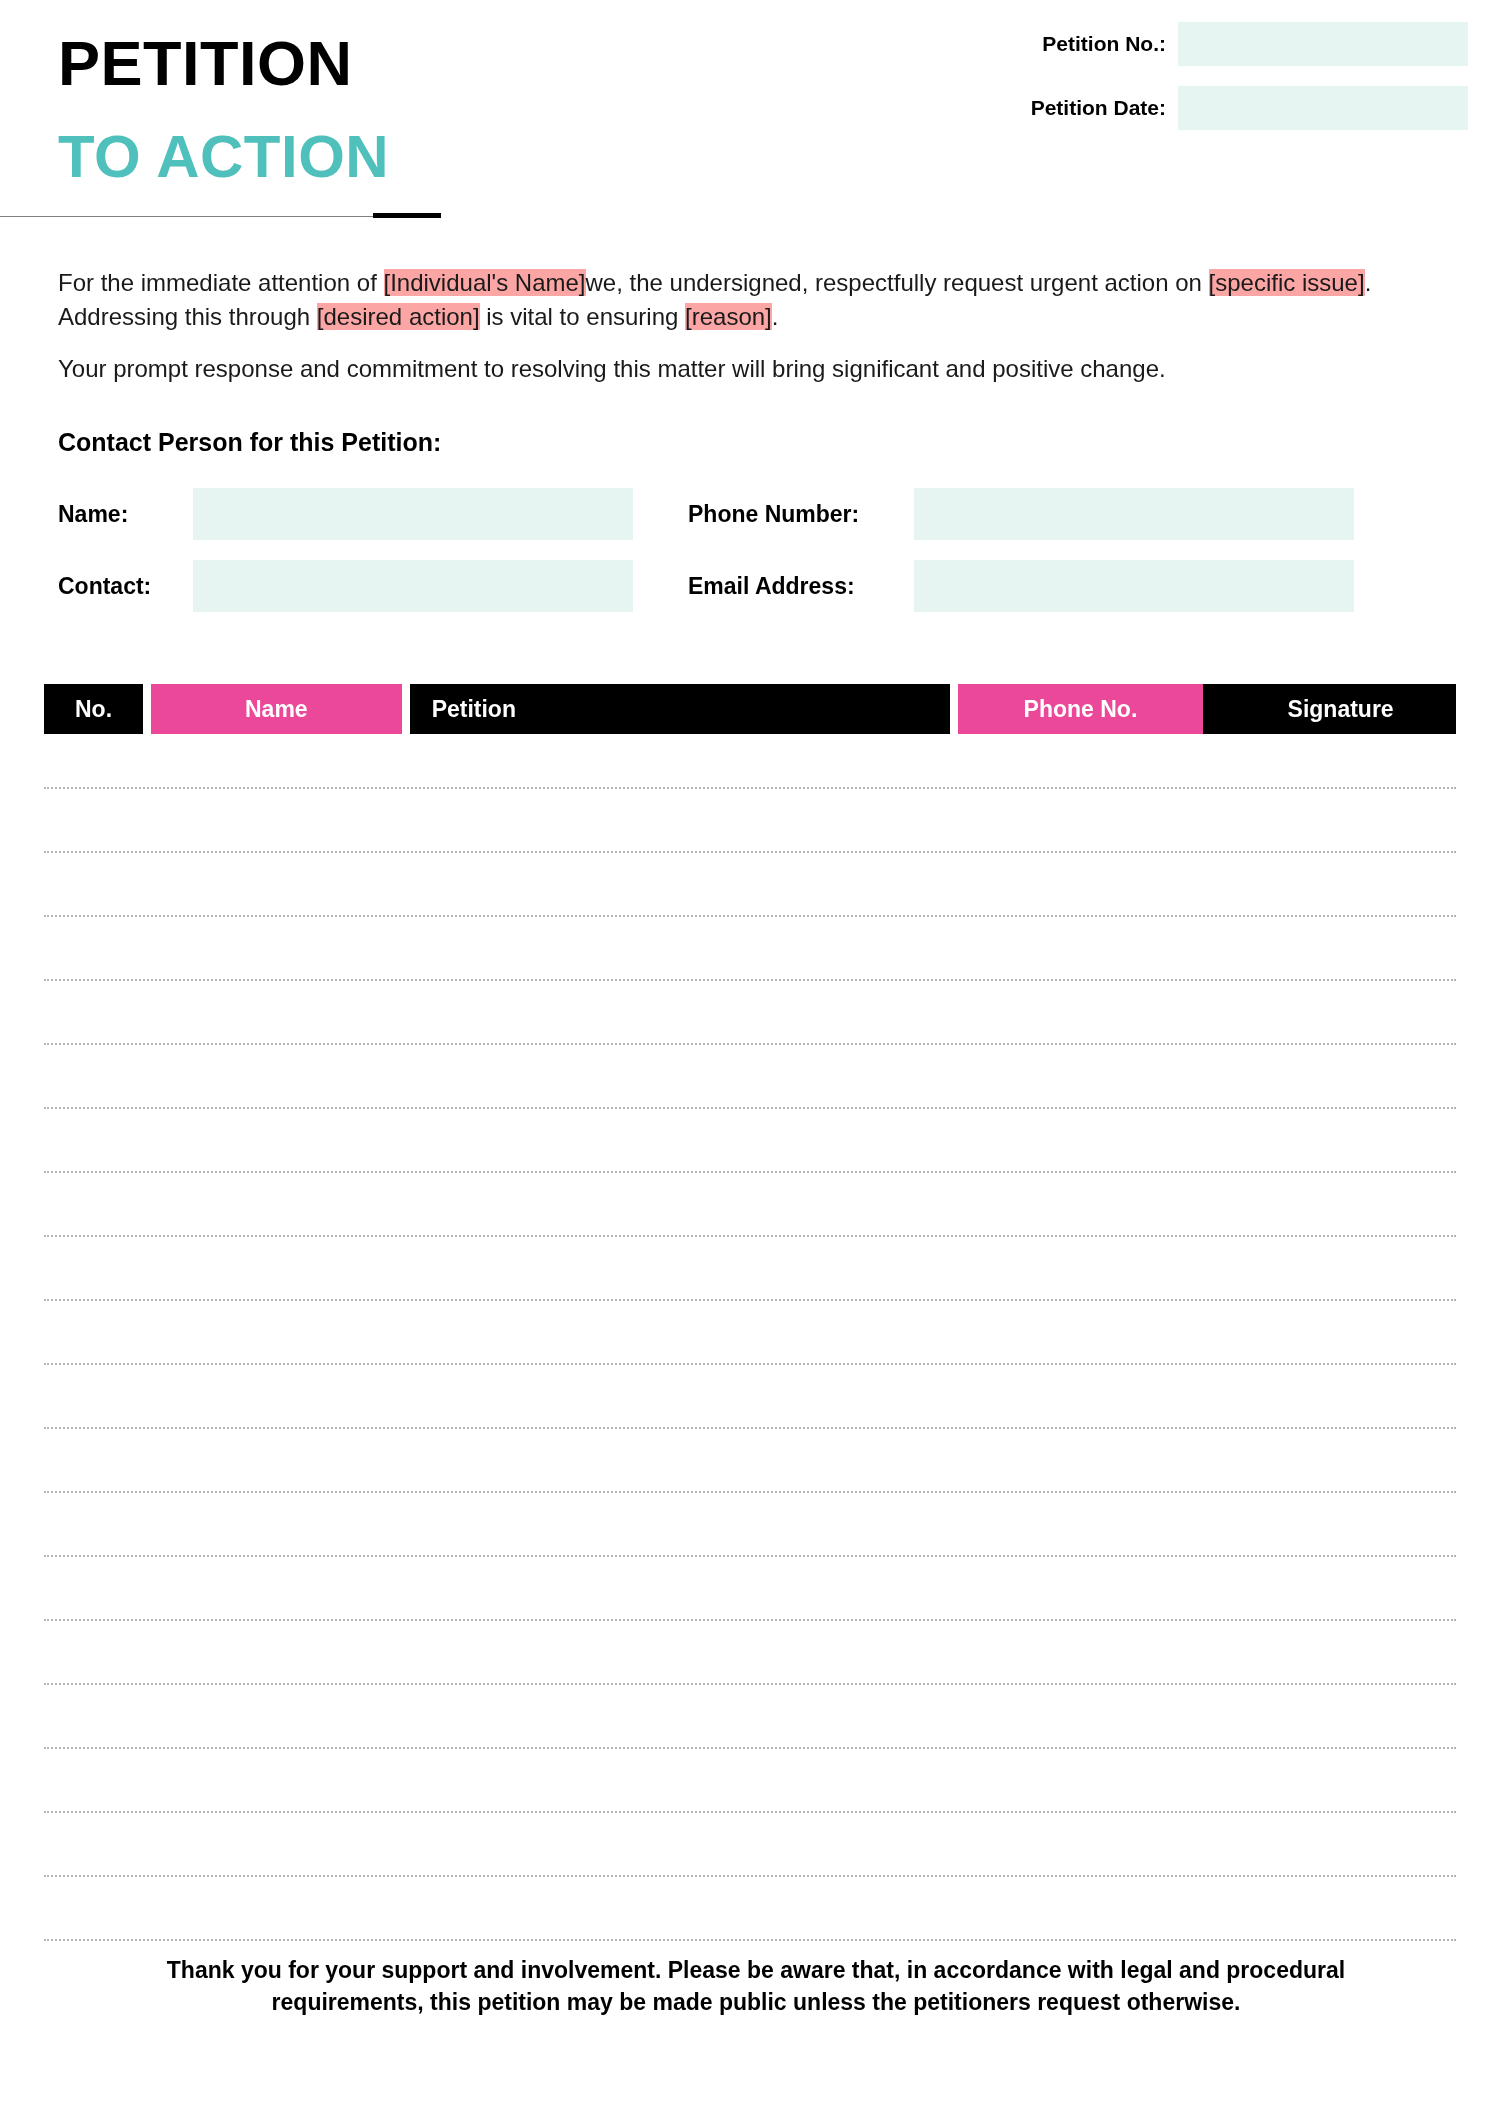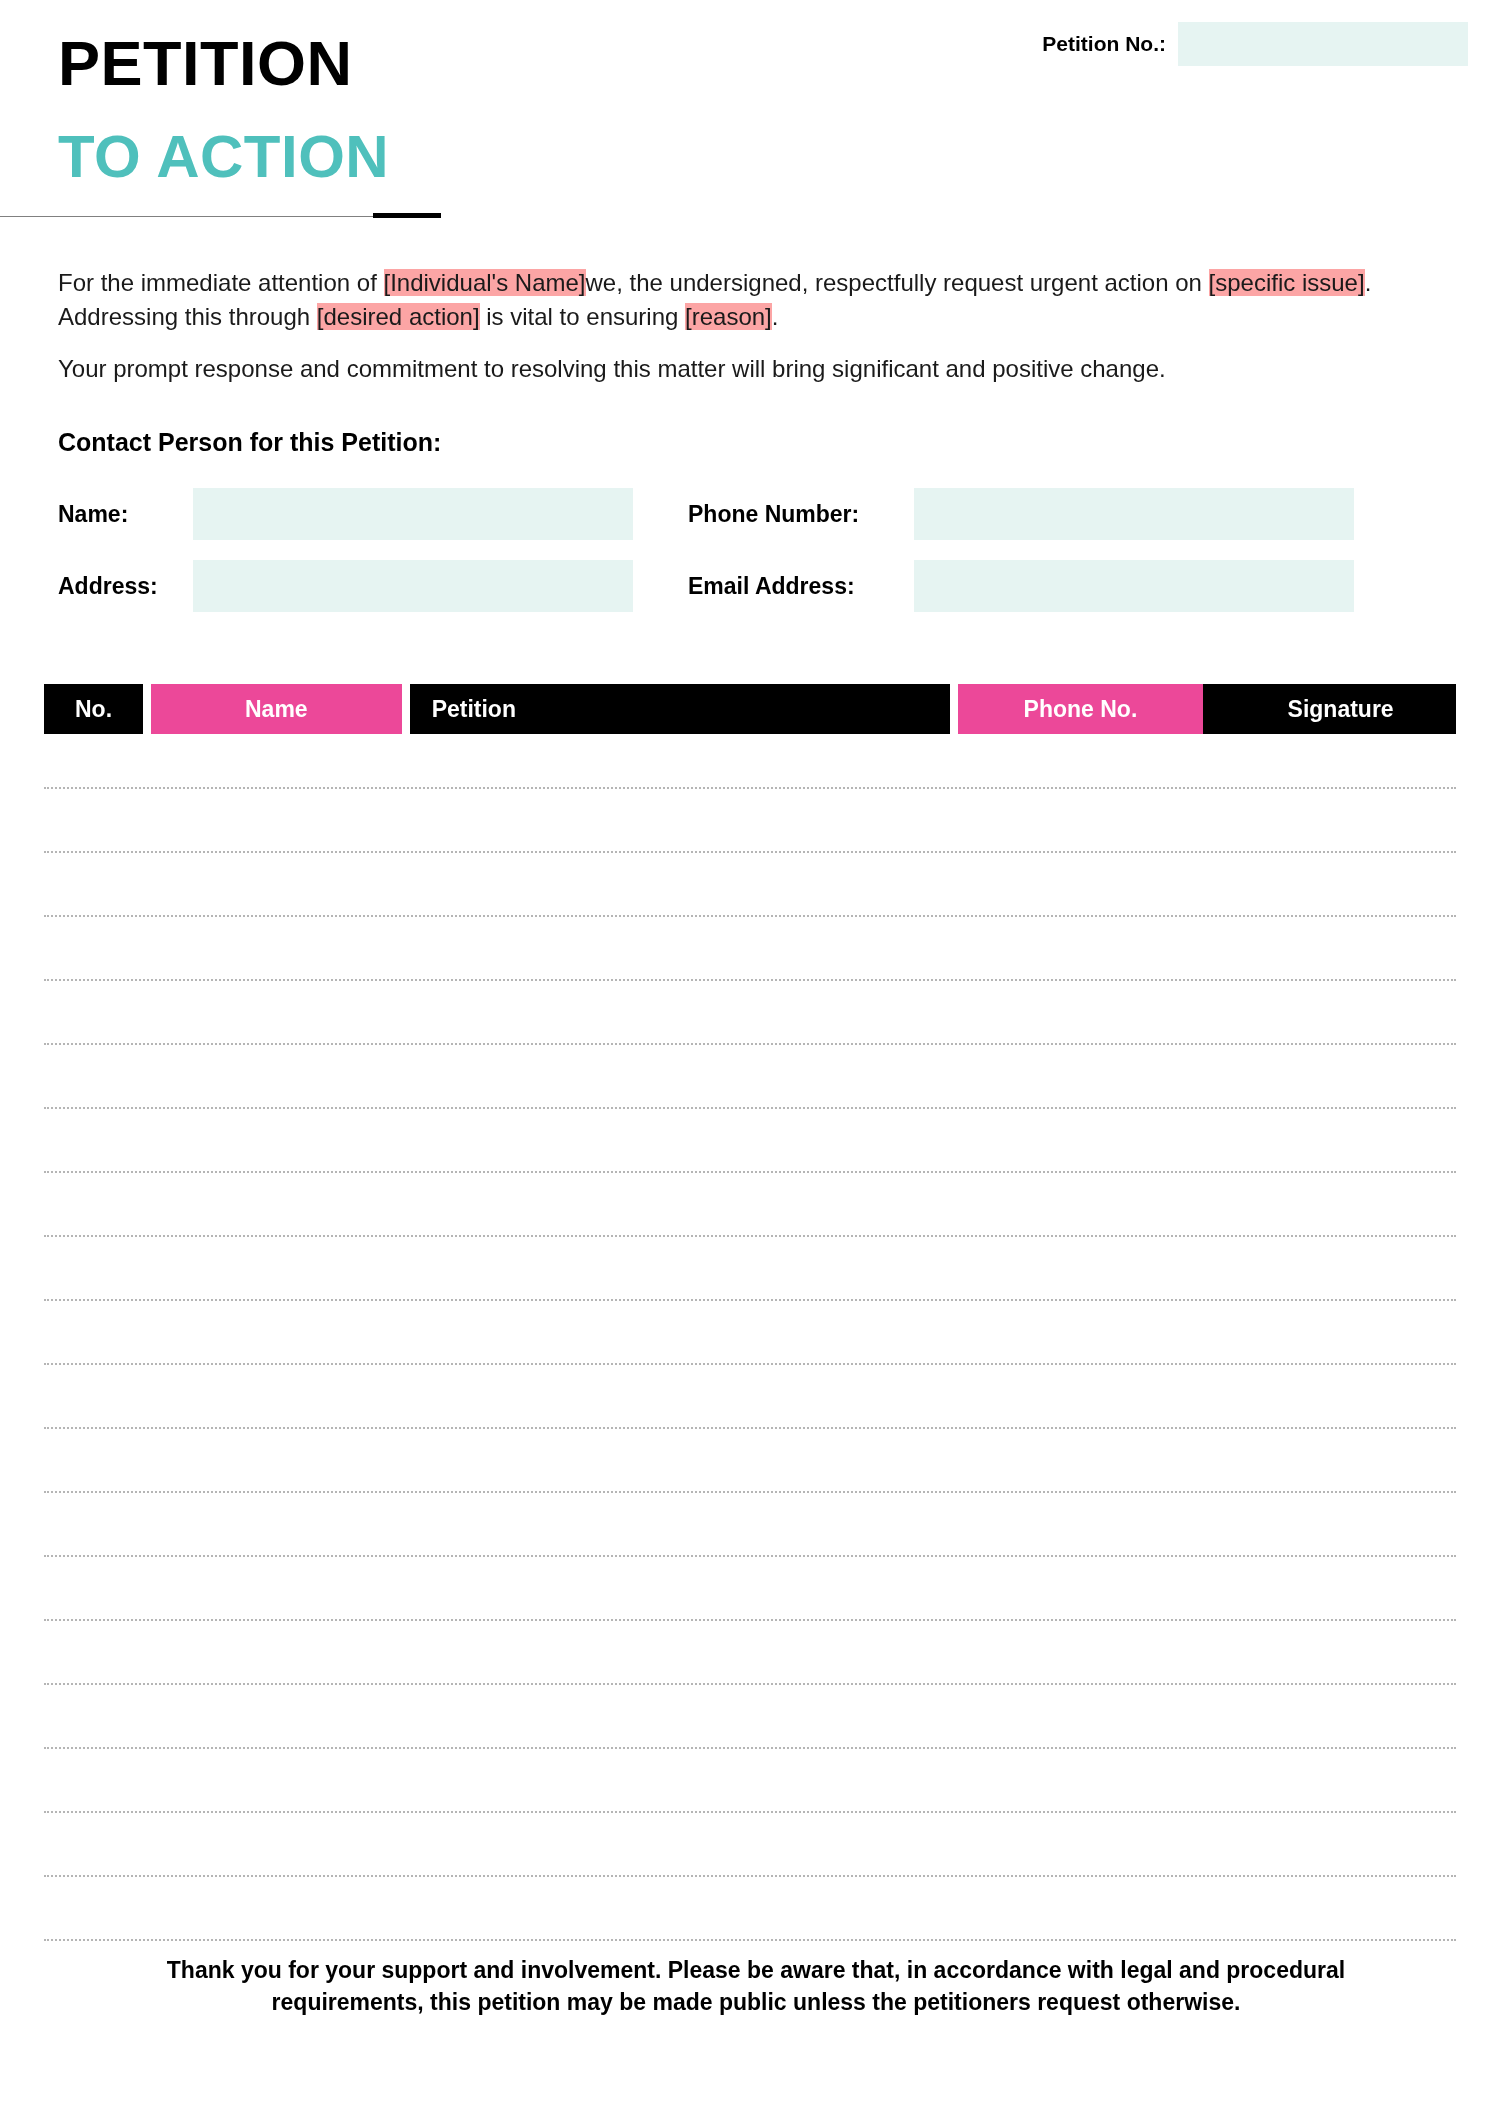--- a/index.html
+++ b/index.html
@@ -238,20 +238,24 @@
     </div>
 
     <div class="title-rule"></div>
     <div class="title-rule-accent"></div>
 
     <div class="meta">
       <div class="meta-row">
         <div class="meta-label">Petition No.:</div>
         <div class="meta-input"></div>
       </div>
+      <div class="meta-row">
+        <div class="meta-label">Petition Date:</div>
+        <div class="meta-input"></div>
+      </div>
     </div>
   </div>
 
   <div class="intro">
     <p><span>For the immediate attention of </span><span class="ph">[Individual's Name]</span><span>we, the undersigned, respectfully request urgent action on </span><span class="ph">[specific issue]</span><span>. Addressing this through </span><span class="ph">[desired action]</span><span> is vital to ensuring </span><span class="ph">[reason]</span><span>.</span></p>
     <p>Your prompt response and commitment to resolving this matter will bring significant and positive change.</p>
   </div>
 
   <div class="contact-heading">Contact Person for this Petition:</div>
 
@@ -262,21 +266,21 @@
         <div class="contact-input"></div>
       </div>
       <div class="contact-cell right">
         <div class="contact-label">Phone Number:</div>
         <div class="contact-input"></div>
       </div>
     </div>
 
     <div class="contact-row">
       <div class="contact-cell left">
-        <div class="contact-label">Address:</div>
+        <div class="contact-label">Contact:</div>
         <div class="contact-input"></div>
       </div>
       <div class="contact-cell right">
         <div class="contact-label">Email Address:</div>
         <div class="contact-input"></div>
       </div>
     </div>
   </div>
 
   <div class="sig-table">

